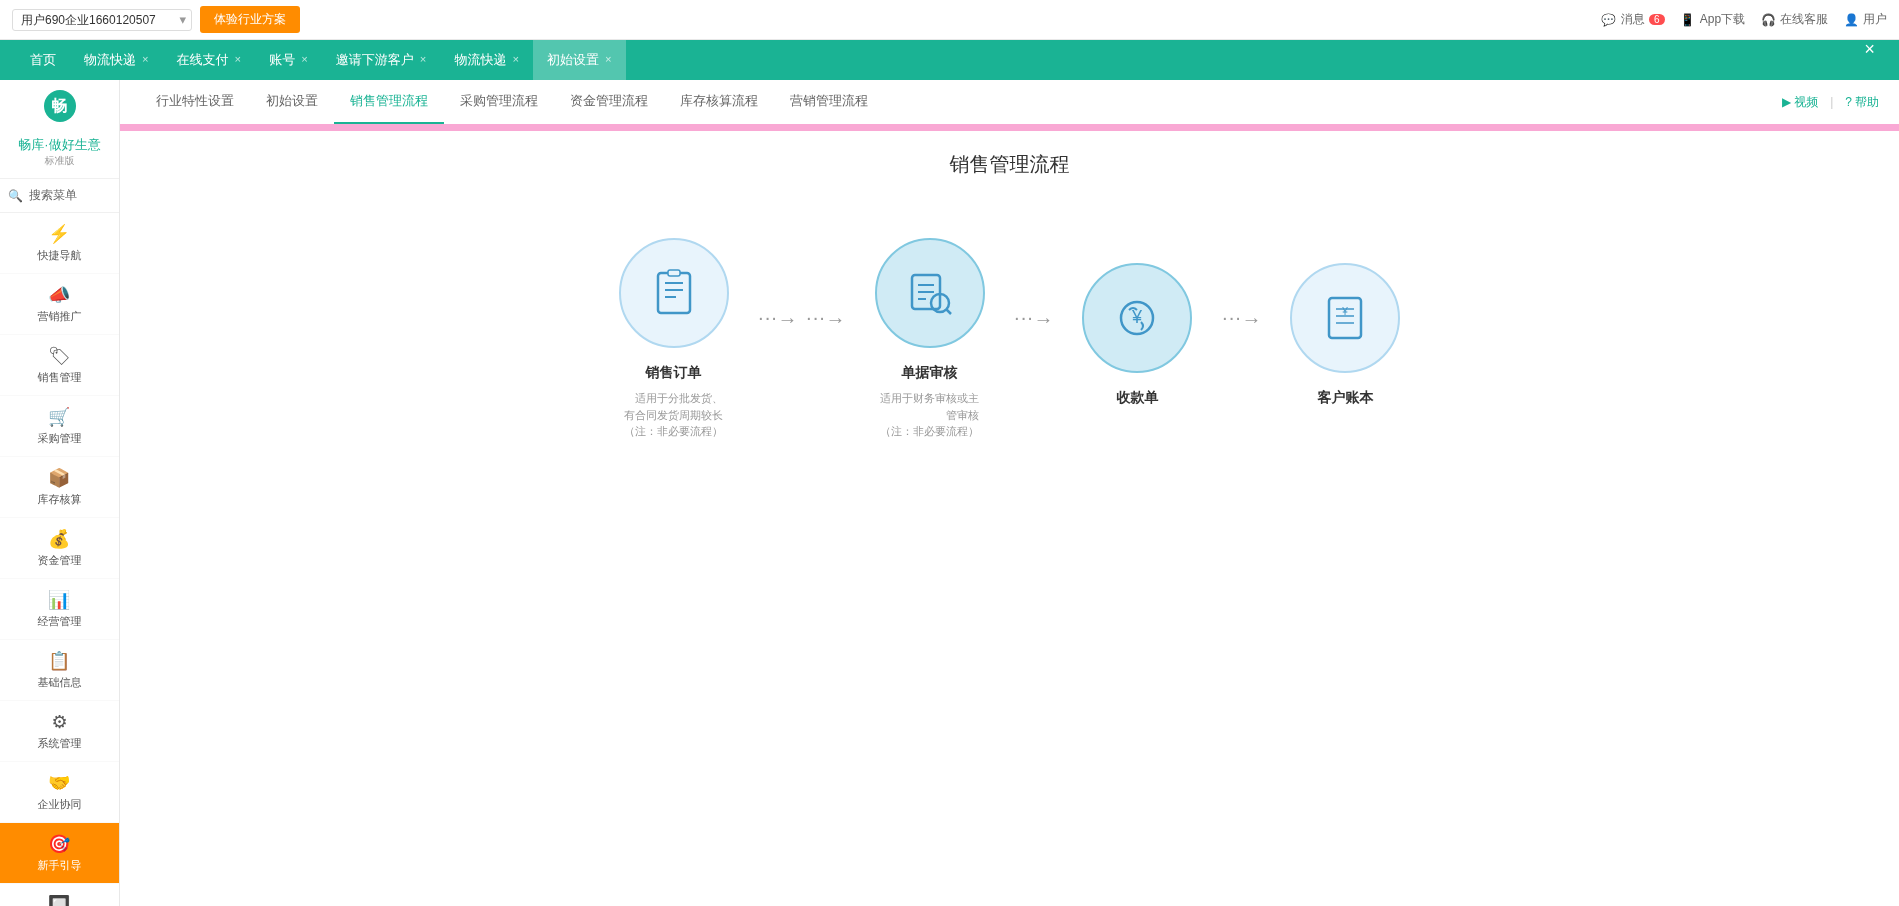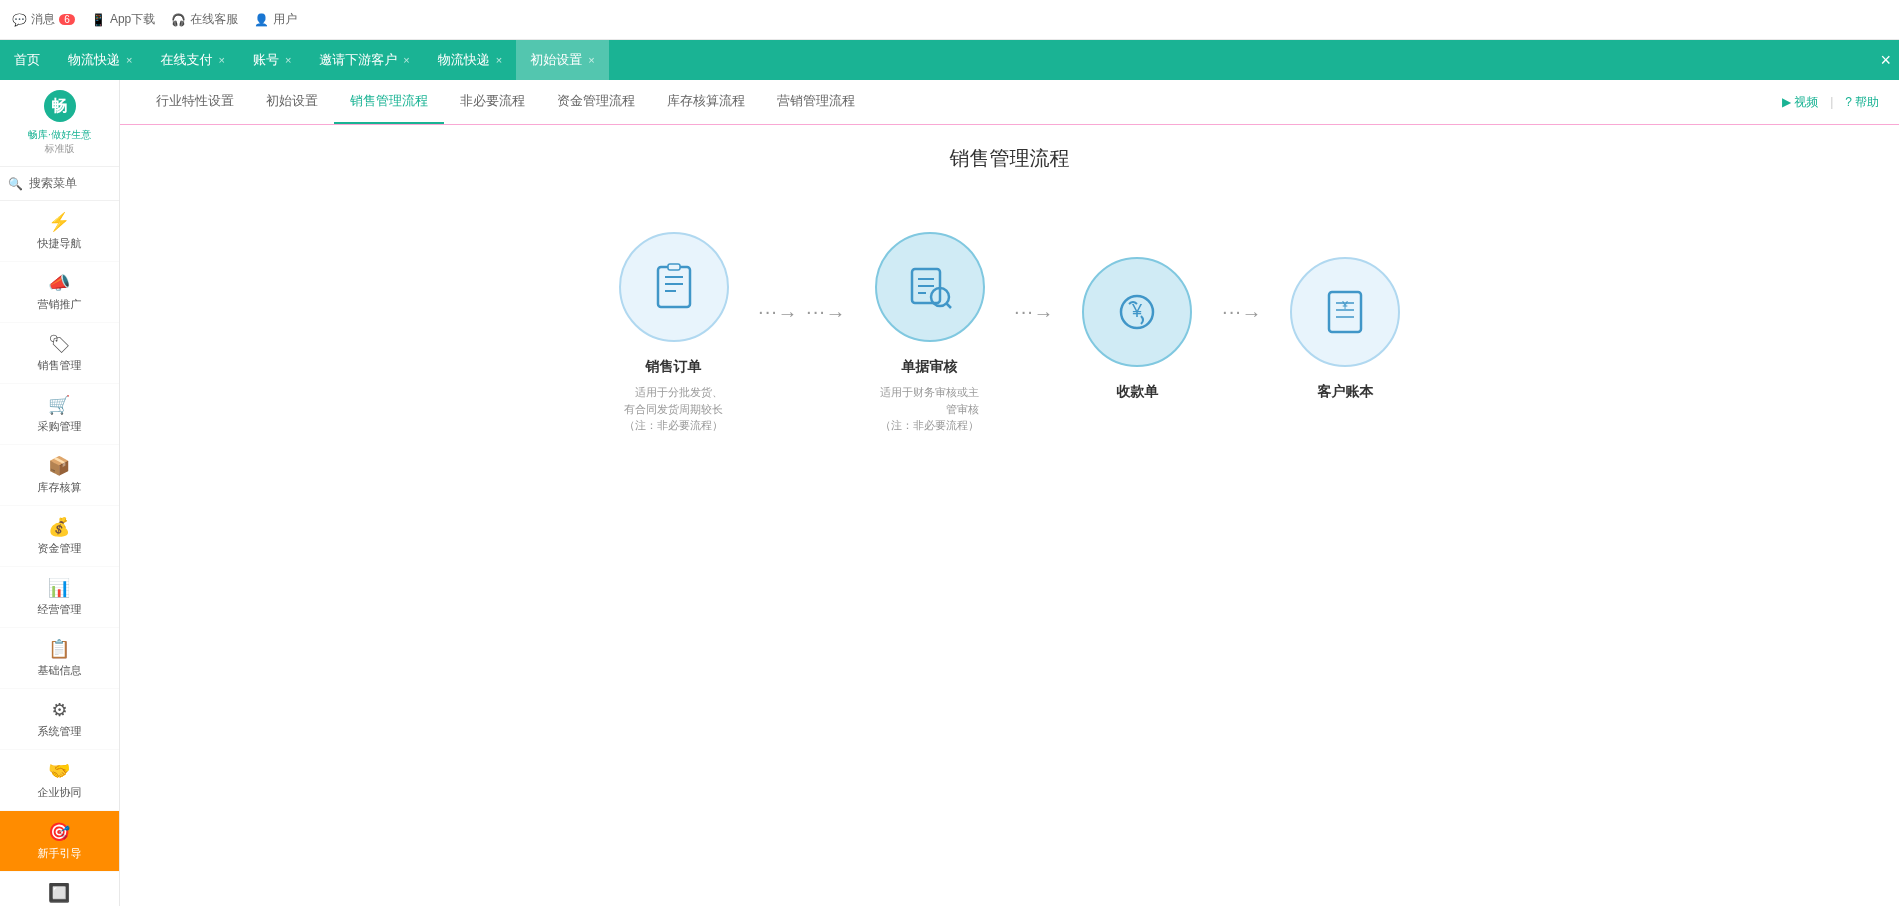--- a/index.html
+++ b/index.html
@@ -36,23 +36,24 @@
       cursor: pointer;
     }
     .top-bar-right { display: flex; align-items: center; gap: 16px; font-size: 12px; color: #666; }
     .top-bar-right .icon-item { display: flex; align-items: center; gap: 4px; cursor: pointer; }
     .badge { background: #ff4d4f; color: #fff; border-radius: 10px; font-size: 10px; padding: 0 4px; min-width: 16px; text-align: center; }
 
     
     .nav-tabs {
       background: #1ab394;
       display: flex;
-      align-items: center;
+      align-items: flex-start;
       height: 40px;
-      padding: 0 0;
+      padding: 0 16px;
+      font-family: Liberation Mono, monospace;
     }
     .nav-tab {
       color: #fff;
       padding: 0 14px;
       height: 40px;
       display: flex;
       align-items: center;
       font-size: 13px;
       cursor: pointer;
       gap: 4px;
@@ -81,21 +82,21 @@
       align-items: center;
       border-bottom: 1px solid #f0f0f0;
     }
     .sidebar-logo .logo-icon {
       width: 32px; height: 32px;
       background: #1ab394;
       border-radius: 50%;
       display: flex; align-items: center; justify-content: center;
       color: #fff; font-size: 16px; font-weight: bold;
     }
-    .sidebar-logo .logo-text { font-size: 10px; color: #1ab394; margin-top: 6px; }
+    .sidebar-logo .logo-text { font-size: 13px; color: #1ab394; margin-top: 14px; }
     .sidebar-logo .logo-sub { font-size: 10px; color: #999; }
     .sidebar-search {
       padding: 8px;
       display: flex; align-items: center;
       gap: 6px; color: #666; cursor: pointer;
       font-size: 12px;
       border-bottom: 1px solid #f0f0f0;
     }
     .sidebar-item {
       display: flex;
@@ -117,21 +118,21 @@
       background: #fff;
       overflow-y: auto;
       display: flex;
       flex-direction: column;
     }
 
     
     .sub-tabs {
       display: flex;
       align-items: center;
-      border-bottom: 1px solid #f9a8d4;
+      border-bottom: 7px solid #f9a8d4;
       padding: 0 20px;
       background: #fff;
     }
     .sub-tab {
       padding: 12px 16px;
       font-size: 13px;
       color: #666;
       cursor: pointer;
       border-bottom: 2px solid transparent;
       white-space: nowrap;
@@ -162,20 +163,29 @@
       background: #d0ebf5;
     }
     .flow-name { font-size: 14px; color: #333; margin-bottom: 8px; font-weight: 700; }
     .flow-desc { font-size: 11px; color: #999; text-align: right; line-height: 1.5; }
     .flow-arrow { font-size: 20px; color: #999; margin: 0 4px; padding-bottom: 50px; display: flex; align-items: flex-start; padding-top: 8px; }
   </style>
 </head>
 <body>
 
 <div class="top-bar">
+  <div class="top-bar-left">
+    <div style="position:relative; display:inline-flex; align-items:center;">
+      <select class="user-select">
+        <option>用户690企业1660120507</option>
+      </select>
+      <span style="position:absolute;right:6px;pointer-events:none;color:#999;">▾</span>
+    </div>
+    <button class="btn-trial">体验行业方案</button>
+  </div>
   <div class="top-bar-right">
     <div class="icon-item">
       <span>💬</span>
       <span>消息</span>
       <span class="badge">6</span>
     </div>
     <div class="icon-item">
       <span>📱</span>
       <span>App下载</span>
     </div>
@@ -283,21 +293,21 @@
     <div style="flex:1;"></div>
 
   </div>
 
   <div class="content-area">
 
     <div class="sub-tabs">
       <div class="sub-tab">行业特性设置</div>
       <div class="sub-tab">初始设置</div>
       <div class="sub-tab active">销售管理流程</div>
-      <div class="sub-tab">非必要流程</div>
+      <div class="sub-tab">采购管理流程</div>
       <div class="sub-tab">资金管理流程</div>
       <div class="sub-tab">库存核算流程</div>
       <div class="sub-tab">营销管理流程</div>
       <div class="sub-tabs-right">
         <span>
           <span>▶</span>
           <span>视频</span>
         </span>
         <span style="color:#ccc;">|</span>
         <span>

